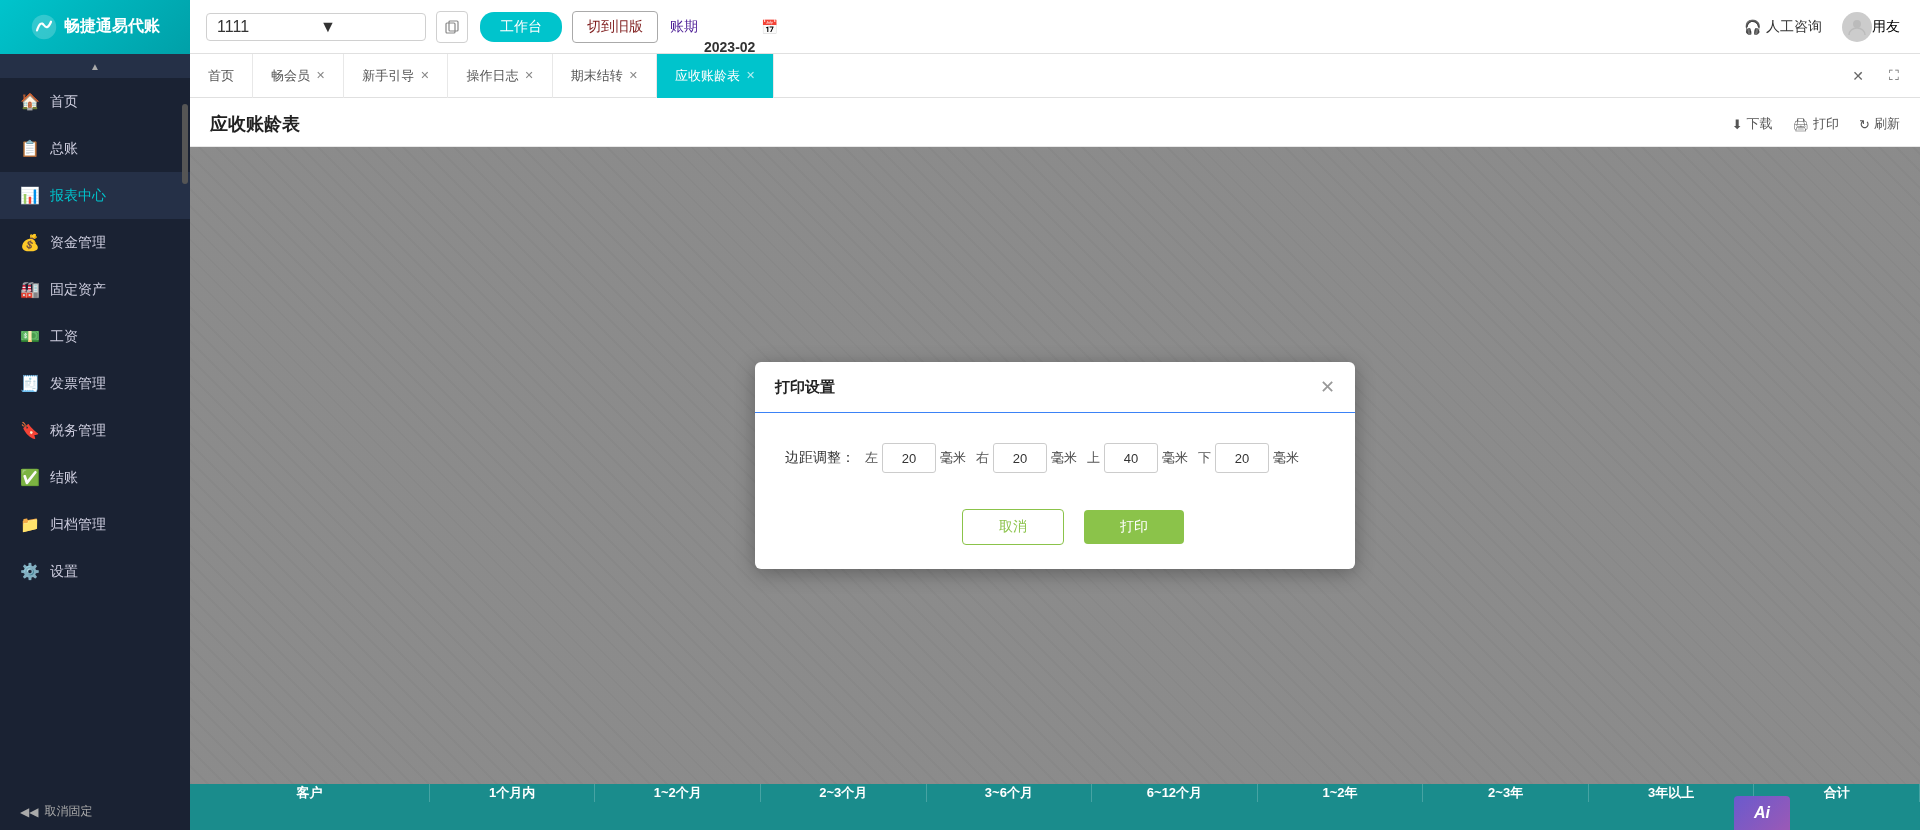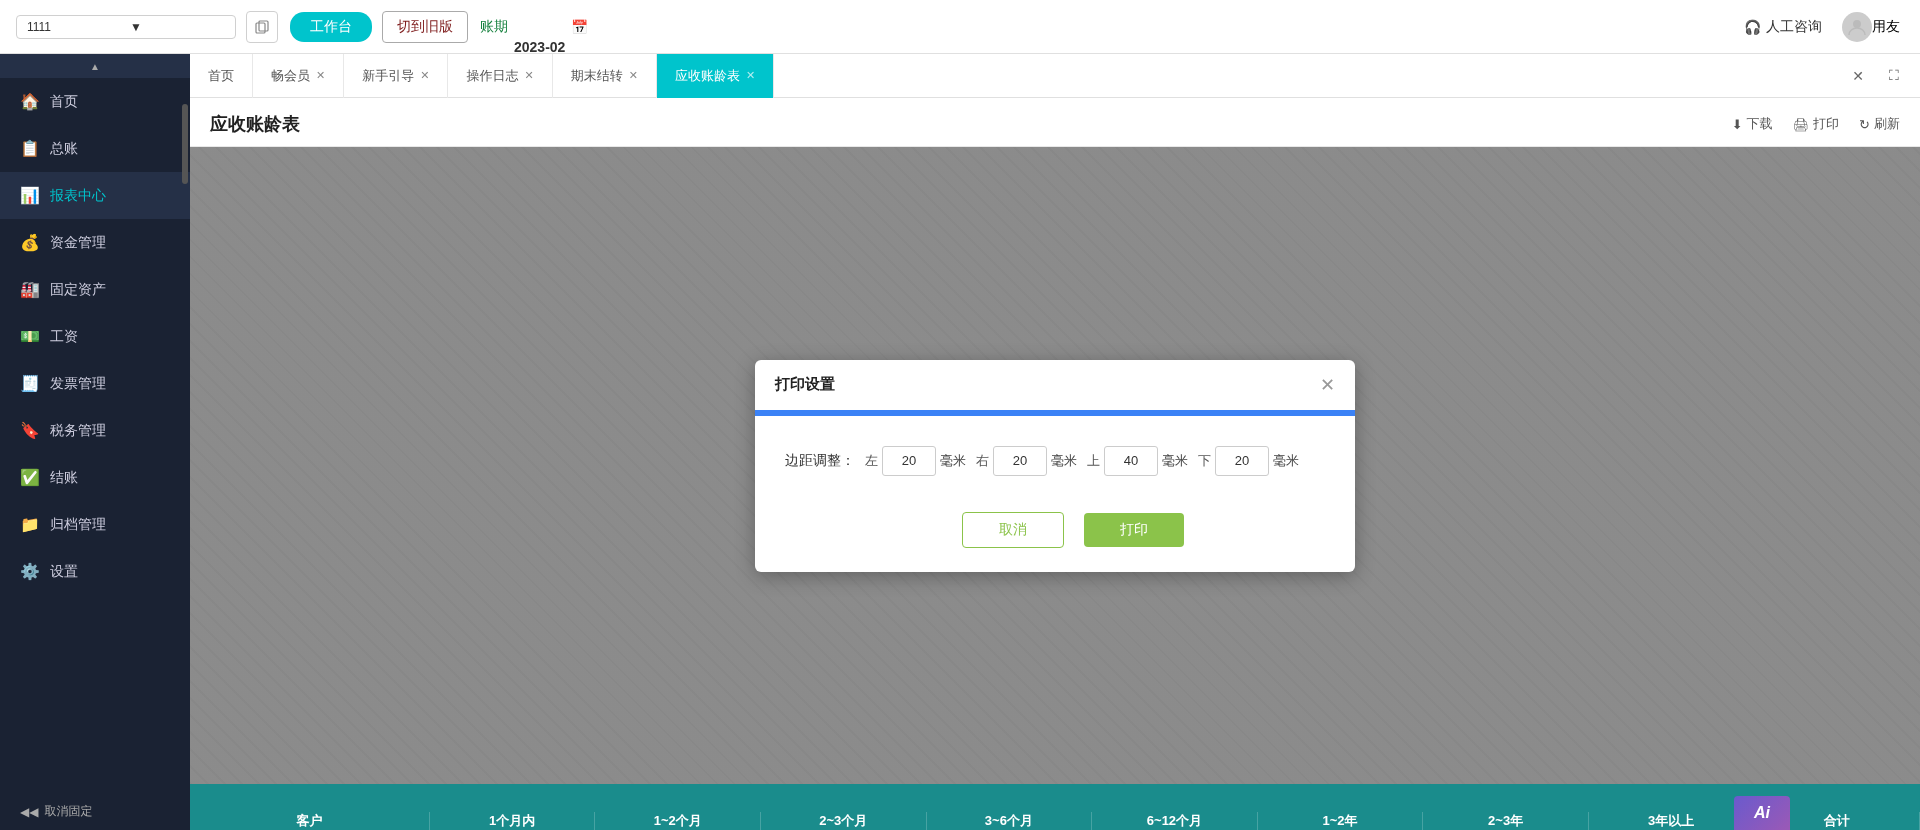--- a/index.html
+++ b/index.html
@@ -35,21 +35,21 @@
       display: flex;
       align-items: center;
       margin-left: 16px;
       padding: 4px 10px;
       border: 1px solid #d0d0d0;
       border-radius: 4px;
       min-width: 220px;
       cursor: pointer;
       background: #fff;
     }
-    .company-selector span { flex: 1; font-size: 12px; color: #333; }
+    .company-selector span { flex: 1; font-size: 16px; color: #333; }
     .dropdown-arrow { color: #999; margin-left: 8px; }
     .copy-btn {
       margin-left: 10px;
       width: 32px;
       height: 32px;
       border: 1px solid #d0d0d0;
       border-radius: 4px;
       display: flex;
       align-items: center;
       justify-content: center;
@@ -77,21 +77,21 @@
       cursor: pointer;
       font-size: 14px;
     }
     .period-area {
       margin-left: 12px;
       display: flex;
       align-items: center;
       color: #333;
       font-size: 14px;
     }
-    .period-area .period-label { margin-right: 6px; color: #15803d; }
+    .period-area .period-label { margin-right: 6px; color: #4c1d95; }
     .period-area .period-value { font-weight: bold; color: #333; margin-top: 40px; }
     .period-calendar { margin-left: 6px; color: #00c4cc; cursor: pointer; }
     .header-right {
       margin-left: auto;
       display: flex;
       align-items: center;
       padding-right: 20px;
       gap: 20px;
     }
     .consult-btn {
@@ -279,21 +279,21 @@
         #d5d5d5 12px
       );
       opacity: 0.6;
     }
 
     
     .table-footer {
       height: 46px;
       background: #1a8c8c;
       display: flex;
-      align-items: flex-end;
+      align-items: flex-start;
       flex-shrink: 0;
     }
     .table-footer-col {
       flex: 1;
       text-align: center;
       color: #fff;
       font-size: 13px;
       font-weight: bold;
       border-right: 1px solid rgba(255,255,255,0.2);
       padding: 0 8px;
@@ -330,21 +330,21 @@
       border-radius: 6px;
       width: 600px;
       box-shadow: 0 4px 20px rgba(0,0,0,0.3);
       overflow: hidden;
     }
     .modal-header {
       display: flex;
       align-items: center;
       justify-content: space-between;
       padding: 14px 20px;
-      border-bottom: 6px solid #3b82f6;
+      border-bottom: 1px solid #3b82f6;
     }
     .modal-title { font-size: 15px; font-weight: bold; color: #222; }
     .modal-close { cursor: pointer; color: #999; font-size: 18px; }
     .modal-body {
       padding: 30px 30px 20px;
     }
     .margin-row {
       display: flex;
       align-items: center;
       gap: 10px;
@@ -403,20 +403,27 @@
       height: 80px;
       position: absolute;
       right: 2px;
       top: 50px;
     }
   </style>
 </head>
 <body>
 
 <div class="top-header">
+  <div class="logo-area">
+    <svg class="logo-icon" viewBox="0 0 32 32" fill="none">
+      <circle cx="16" cy="16" r="14" fill="rgba(255,255,255,0.2)"></circle>
+      <path d="M8 20 Q12 8 16 14 Q20 20 24 10" stroke="#fff" stroke-width="2.5" fill="none" stroke-linecap="round"></path>
+    </svg>
+    <span>畅捷通易代账</span>
+  </div>
 
   <div class="company-selector">
     <span>1111</span>
     <span class="dropdown-arrow">▼</span>
   </div>
   <div class="copy-btn" title="复制">
     <svg width="16" height="16" viewBox="0 0 16 16" fill="none">
       <rect x="2" y="4" width="9" height="10" rx="1" stroke="#888" stroke-width="1.2" fill="none"></rect>
       <rect x="5" y="2" width="9" height="10" rx="1" stroke="#888" stroke-width="1.2" fill="none"></rect>
     </svg>

